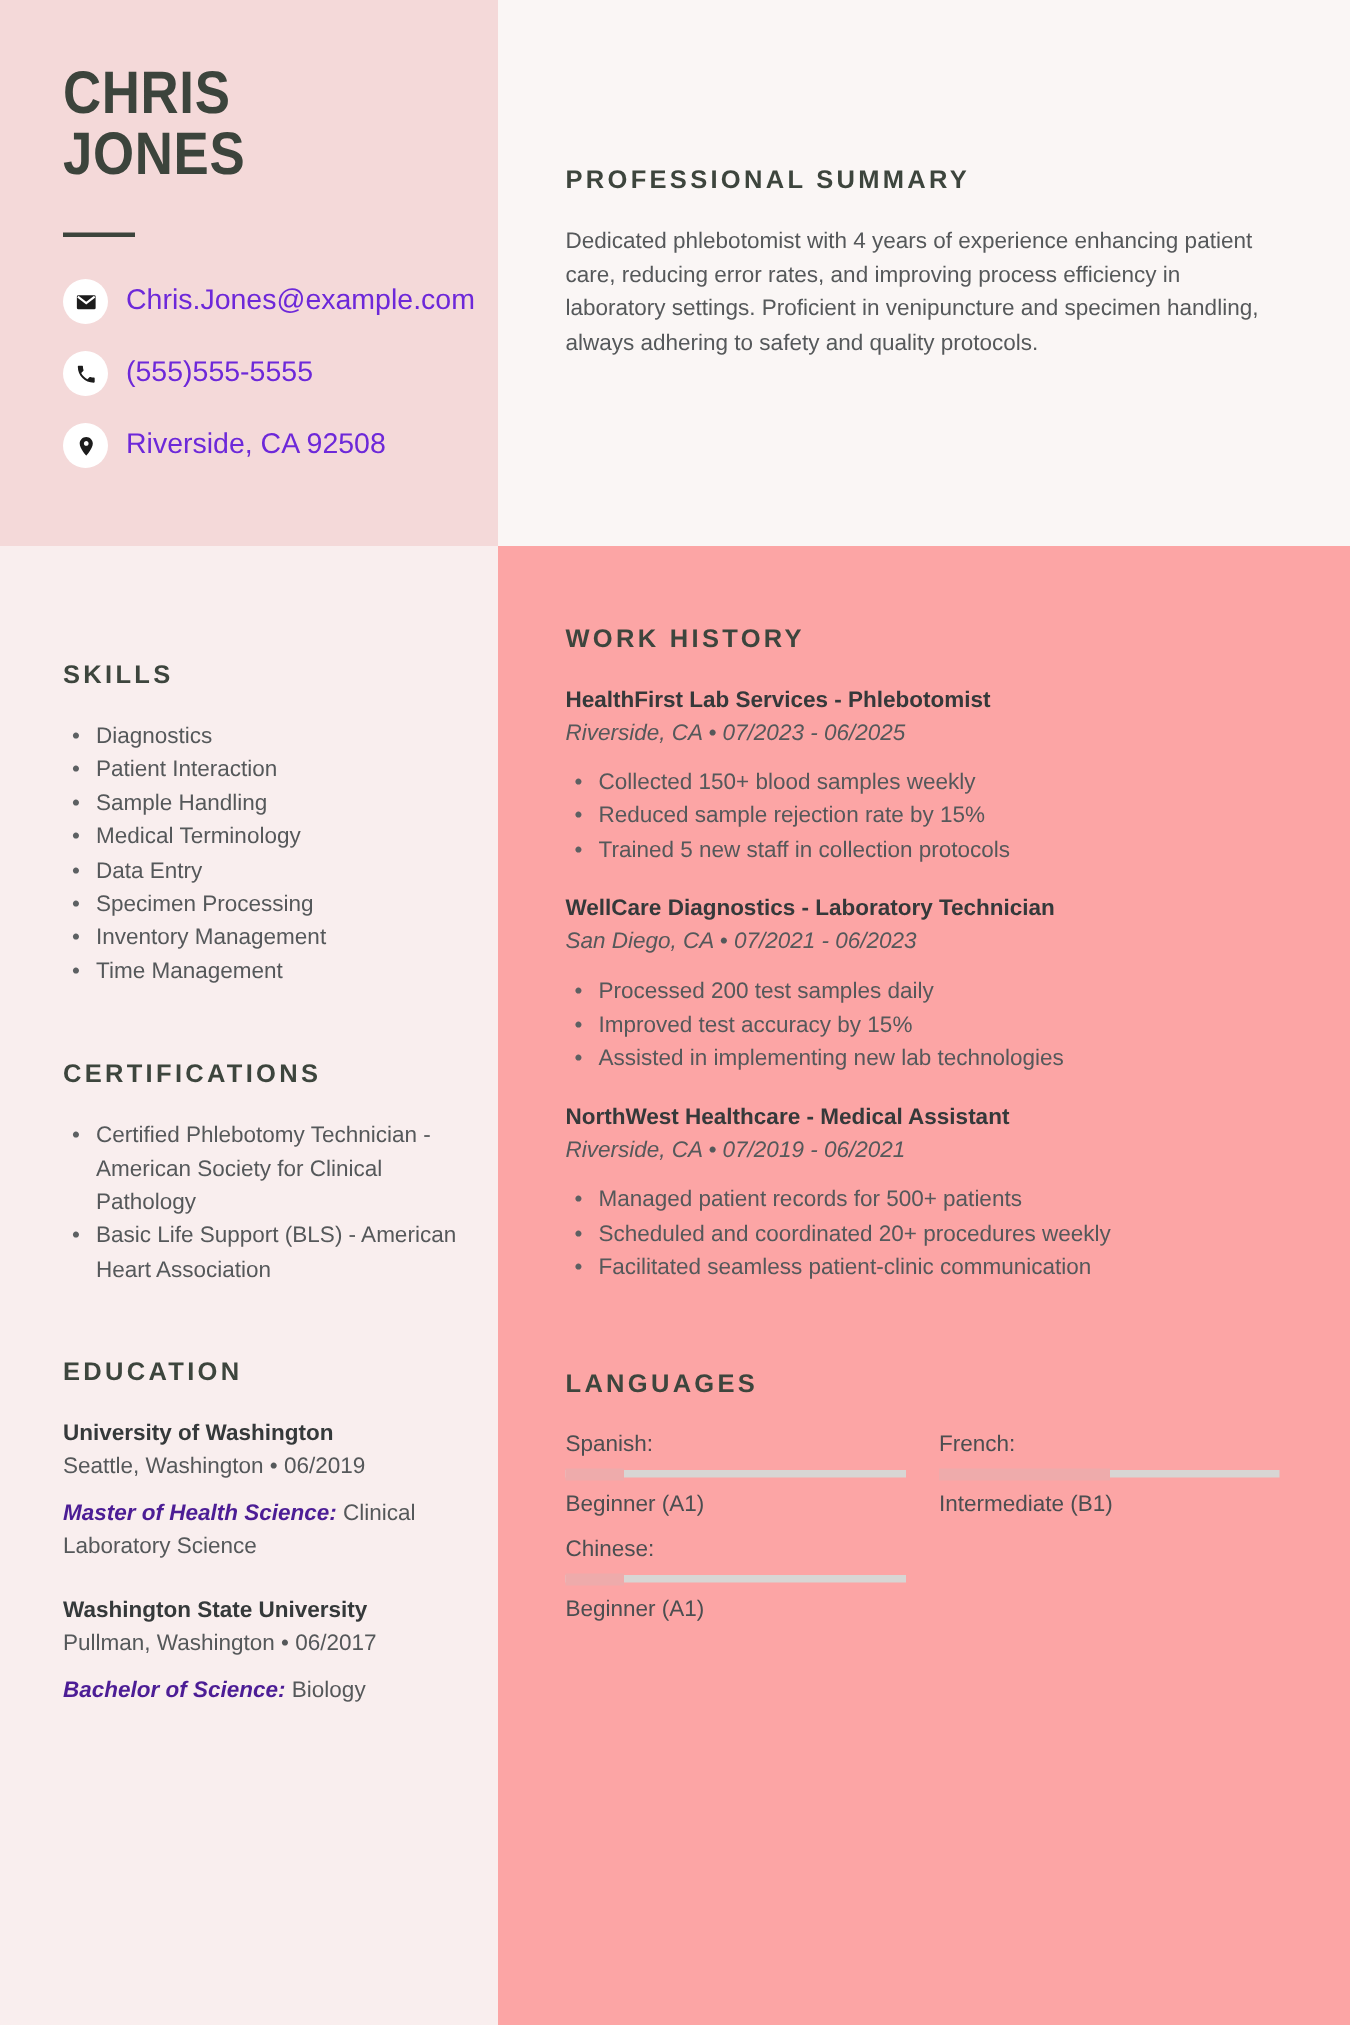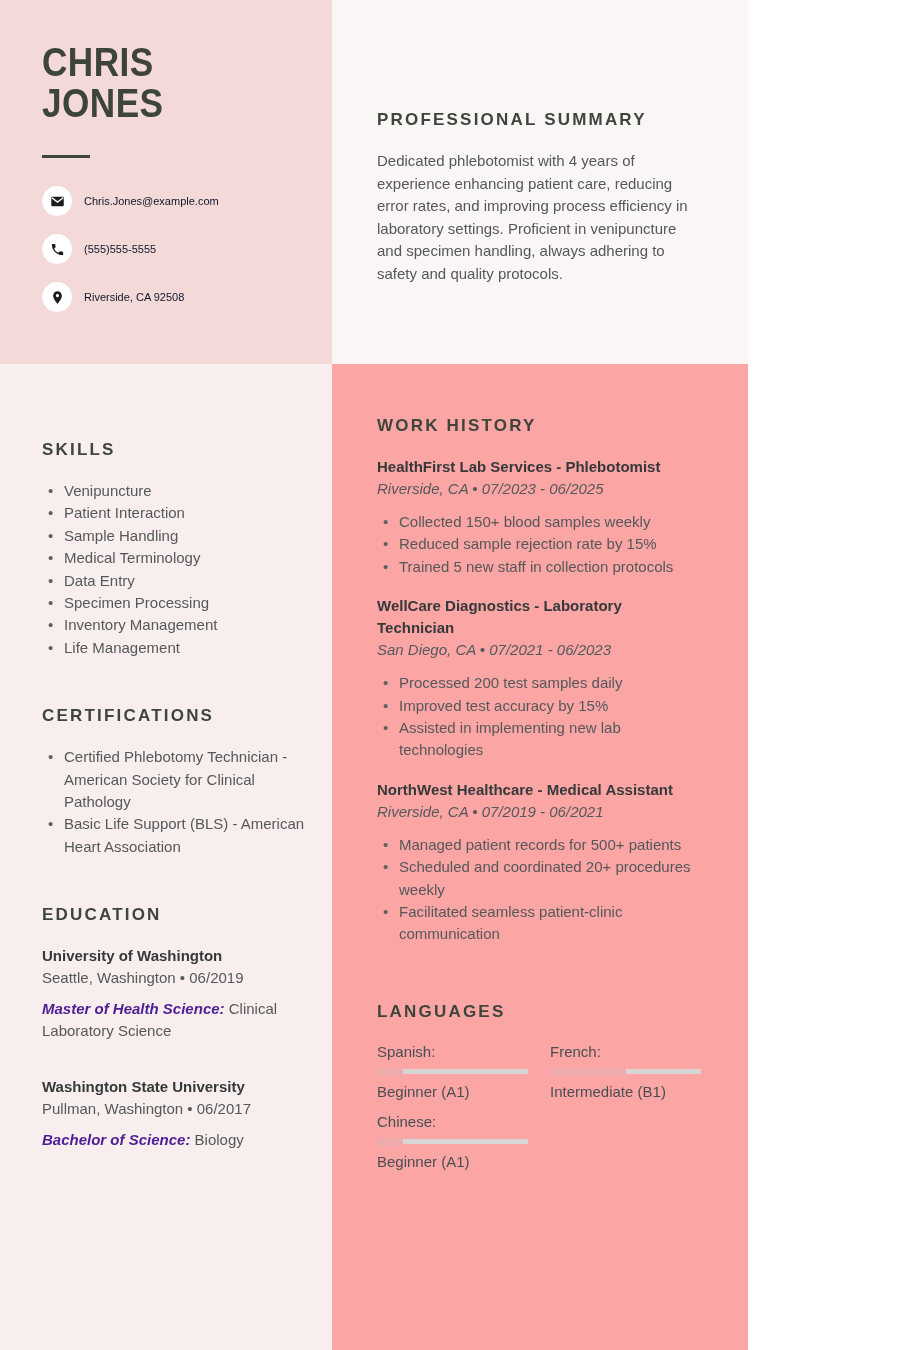--- a/index.html
+++ b/index.html
@@ -3,21 +3,21 @@
 <meta charset="utf-8">
 <style>
   * { margin: 0; padding: 0; box-sizing: border-box; }
   html, body { background: #ffffff; }
   body {
     font-family: "Liberation Sans", "DejaVu Sans", sans-serif;
     width: 900px;
   }
   .page {
     position: relative;
-    width: 748px;
+    width: 900px;
     height: 1350px;
     overflow: hidden;
     background: #ffffff;
   }
   .band { display: grid; grid-template-columns: 332px 1fr; }
   .band-top { height: 364px; }
   .band-bottom { height: 986px; }
 
   .sidebar-top   { background: #f4d9d9; padding: 42px 20px 0 42px; }
   .main-top      { background: #faf6f5; padding: 110px 48px 0 45px; }
@@ -42,21 +42,21 @@
 
   
   .contact-list { list-style: none; margin-top: 28px; }
   .contact-row { display: flex; align-items: center; margin-bottom: 18px; }
   .icon-circle {
     width: 30px; height: 30px; border-radius: 50%;
     background: #ffffff; flex: 0 0 30px;
     display: flex; align-items: center; justify-content: center;
   }
   .icon-circle svg { width: 15px; height: 15px; fill: #1c1c1c; }
-  .contact-text { margin-left: 12px; font-size: 11px; color: #0f172a; }
+  .contact-text { margin-left: 12px; font-size: 19px; color: #6d28d9; }
 
   
   .section-heading {
     color: #3d453d;
     font-size: 17px;
     font-weight: 700;
     letter-spacing: 2.2px;
     margin-bottom: 20px;
   }
 
@@ -76,21 +76,21 @@
     content: "\2022";
     position: absolute;
     left: 6px;
     color: #5d6062;
   }
 
   
   .side-section + .side-section { margin-top: 47px; }
 
   
-  .edu-entry + .edu-entry { margin-top: 34px; }
+  .edu-entry + .edu-entry { margin-top: 21px; }
   .edu-school { font-size: 15px; font-weight: 700; color: #35393a; line-height: 22px; }
   .edu-loc { font-size: 15px; color: #55585a; line-height: 22px; }
   .edu-degree-line { margin-top: 9px; font-size: 15px; line-height: 22px; color: #55585a; }
   .edu-degree { font-weight: 700; font-style: italic; color: #4c1d95; }
 
   
   .job + .job { margin-top: 17px; }
   .job-title { font-size: 15px; font-weight: 700; color: #35393a; line-height: 22px; }
   .job-meta { font-size: 15px; font-style: italic; color: #55585a; line-height: 22px; }
   .job ul.dot-list { margin-top: 11px; }
@@ -165,28 +165,28 @@
 
   </div>
 
   <div class="band band-bottom">
 
     <aside class="sidebar-bottom">
 
       <div class="side-section">
         <h2 class="section-heading">SKILLS</h2>
         <ul class="dot-list">
-          <li>Venipuncture</li>
+          <li>Diagnostics</li>
           <li>Patient Interaction</li>
           <li>Sample Handling</li>
           <li>Medical Terminology</li>
           <li>Data Entry</li>
           <li>Specimen Processing</li>
           <li>Inventory Management</li>
-          <li>Life Management</li>
+          <li>Time Management</li>
         </ul>
       </div>
 
       <div class="side-section">
         <h2 class="section-heading">CERTIFICATIONS</h2>
         <ul class="dot-list">
           <li>Certified Phlebotomy Technician - American Society for Clinical Pathology</li>
           <li>Basic Life Support (BLS) - American Heart Association</li>
         </ul>
       </div>

